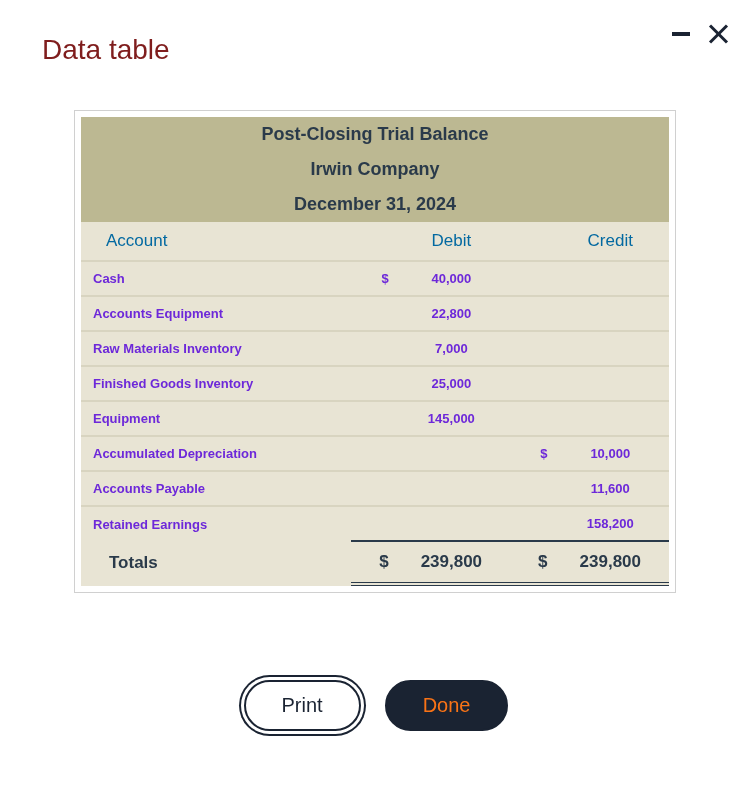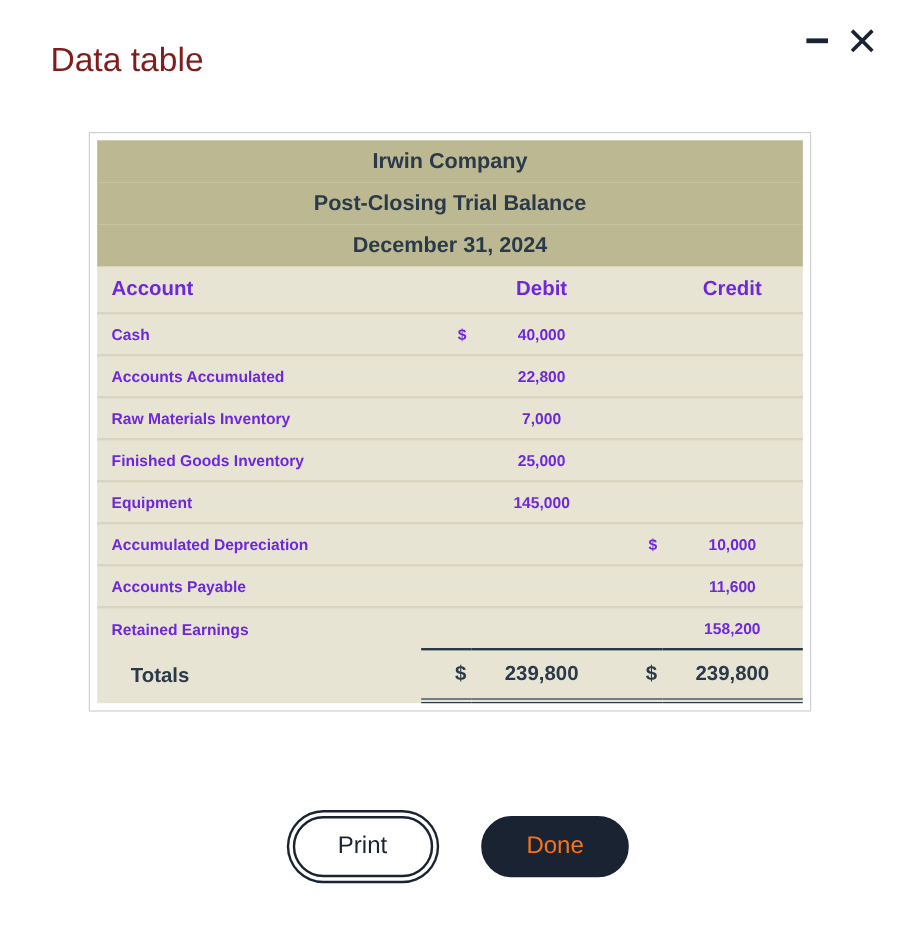--- a/index.html
+++ b/index.html
@@ -73,24 +73,24 @@
       text-align: center;
     }
     .header-block td {
       padding: 7px 0;
       font-weight: bold;
       color: #2a3a4a;
       font-size: 18px;
       border: none;
     }
     .col-header td {
-      font-weight: bold;
-      color: #6d28d9;
+      font-weight: normal;
+      color: #0369a1;
       font-size: 17px;
-      padding: 9px 12px;
+      padding: 9px 25px;
       border-bottom: 2px solid #d8d4c0;
     }
     .data-row td {
       padding: 9px 12px;
       font-size: 13px;
       color: #6d28d9;
       font-weight: bold;
       border-bottom: 2px solid #d8d4c0;
     }
     .account-col { width: 48%; text-align: left; }
@@ -128,21 +128,20 @@
       display: flex;
       justify-content: center;
       gap: 24px;
     }
     .btn {
       font-size: 20px;
       padding: 12px 36px;
       border-radius: 999px;
       cursor: pointer;
       font-weight: 400;
-      margin-left: 16px;
     }
     .btn-print {
       background: #ffffff;
       color: #1a2332;
       border: 2px solid #1a2332;
       box-shadow: 0 0 0 3px #fff, 0 0 0 5px #1a2332;
     }
     .btn-done {
       background: #1a2332;
       color: #f97316;
@@ -156,45 +155,45 @@
   <div class="minimize-icon"></div>
   <div class="close-icon"></div>
 </div>
 
 <div class="title">Data table</div>
 
 <div class="table-container">
   <table class="data-table">
     <tbody>
         <tr class="header-block">
+      <td colspan="5">Post-Closing Trial Balance</td>
+    </tr>
+    <tr class="header-block">
       <td colspan="5">Irwin Company</td>
-    </tr>
-    <tr class="header-block">
-      <td colspan="5">Post-Closing Trial Balance</td>
     </tr>
     <tr class="header-block">
       <td colspan="5">December 31, 2024</td>
     </tr>
     <tr class="col-header">
       <td class="account-col">Account</td>
       <td class="sym-col"></td>
       <td class="val-col" style="text-align:center">Debit</td>
       <td class="sym-col"></td>
       <td class="val-col" style="text-align:center">Credit</td>
     </tr>
 
     <tr class="data-row">
       <td class="account-col">Cash</td>
       <td class="sym-col">$</td>
       <td class="val-col">40,000</td>
       <td class="sym-col"></td>
       <td class="val-col"></td>
     </tr>
     <tr class="data-row">
-      <td class="account-col">Accounts Accumulated</td>
+      <td class="account-col">Accounts Equipment</td>
       <td class="sym-col"></td>
       <td class="val-col">22,800</td>
       <td class="sym-col"></td>
       <td class="val-col"></td>
     </tr>
     <tr class="data-row">
       <td class="account-col">Raw Materials Inventory</td>
       <td class="sym-col"></td>
       <td class="val-col">7,000</td>
       <td class="sym-col"></td>

